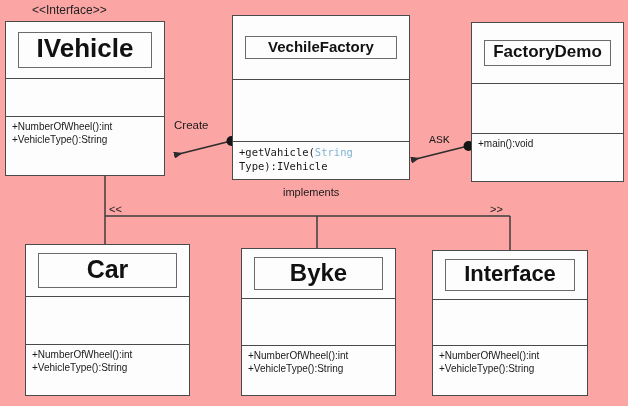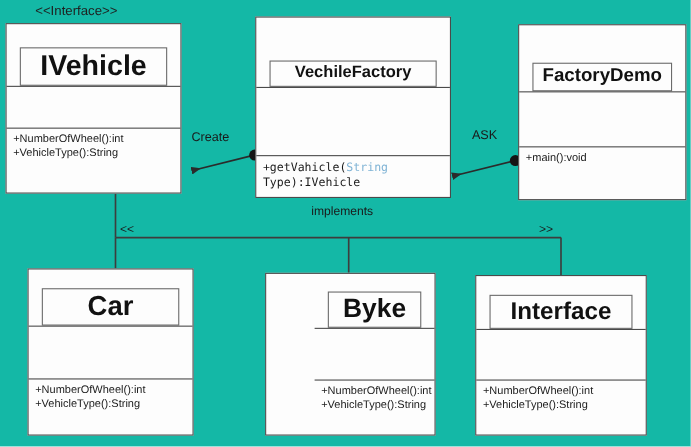--- a/index.html
+++ b/index.html
@@ -4,38 +4,38 @@
 <style>
   html, body {
     margin: 0;
     padding: 0;
     background: #ffffff;
   }
   #canvas {
     position: relative;
     width: 628px;
     height: 406px;
-    background: #14b8a6;
+    background: #fca5a5;
     font-family: "Liberation Sans", sans-serif;
     overflow: hidden;
   }
 
   
   .uml-box {
     position: absolute;
     box-sizing: border-box;
     border: 1.5px solid #4a4a4a;
     background: #fdfdfd;
     display: flex;
     flex-direction: column;
   }
   .uml-title-row {
     box-sizing: border-box;
     display: flex;
-    align-items: flex-end;
+    align-items: center;
     justify-content: center;
     flex: none;
   }
   .uml-title-plate {
     box-sizing: border-box;
     border: 1.5px solid #6b6b6b;
     background: #fdfdfd;
     width: calc(100% - 24px);
     text-align: center;
     font-weight: bold;
@@ -153,37 +153,37 @@
       <div class="uml-title-plate" style="font-size:15px;">VechileFactory</div>
     </div>
     <div class="uml-attr-row" style="height:62px;"></div>
     <div class="uml-method-row">
       <div class="method-line mono"><span>+getVahicle(</span><span class="kw-type">String</span></div>
       <div class="method-line mono">Type):IVehicle</div>
     </div>
   </div>
 
   <div class="edge-label" style="left:174px; top:119px;">Create</div>
-  <div class="edge-label" style="left:429px; top:117px;">ASK</div>
+  <div class="edge-label" style="left:429px; top:133px;font-family:Liberation Mono, monospace;">ASK</div>
   <div class="edge-label small" style="left:109px; top:203px;">&lt;&lt;</div>
   <div class="edge-label small" style="left:283px; top:186px;">implements</div>
   <div class="edge-label small" style="left:490px; top:203px;">&gt;&gt;</div>
 
-  <div class="uml-box" style="left:25px; top:244px; width:151px; height:152px;">
+  <div class="uml-box" style="left:25px; top:244px; width:165px; height:152px;">
     <div class="uml-title-row" style="height:51px;">
       <div class="uml-title-plate" style="font-size:25px;">Car</div>
     </div>
     <div class="uml-attr-row" style="height:48px;"></div>
     <div class="uml-method-row">
       <div class="method-line">+NumberOfWheel():int</div>
       <div class="method-line">+VehicleType():String</div>
     </div>
   </div>
 
-  <div class="uml-box" style="left:241px; top:248px; width:155px; height:148px;padding-left:44px;">
+  <div class="uml-box" style="left:241px; top:248px; width:155px; height:148px;">
     <div class="uml-title-row" style="height:49px;">
       <div class="uml-title-plate" style="font-size:24px;">Byke</div>
     </div>
     <div class="uml-attr-row" style="height:47px;"></div>
     <div class="uml-method-row">
       <div class="method-line">+NumberOfWheel():int</div>
       <div class="method-line">+VehicleType():String</div>
     </div>
   </div>
 

